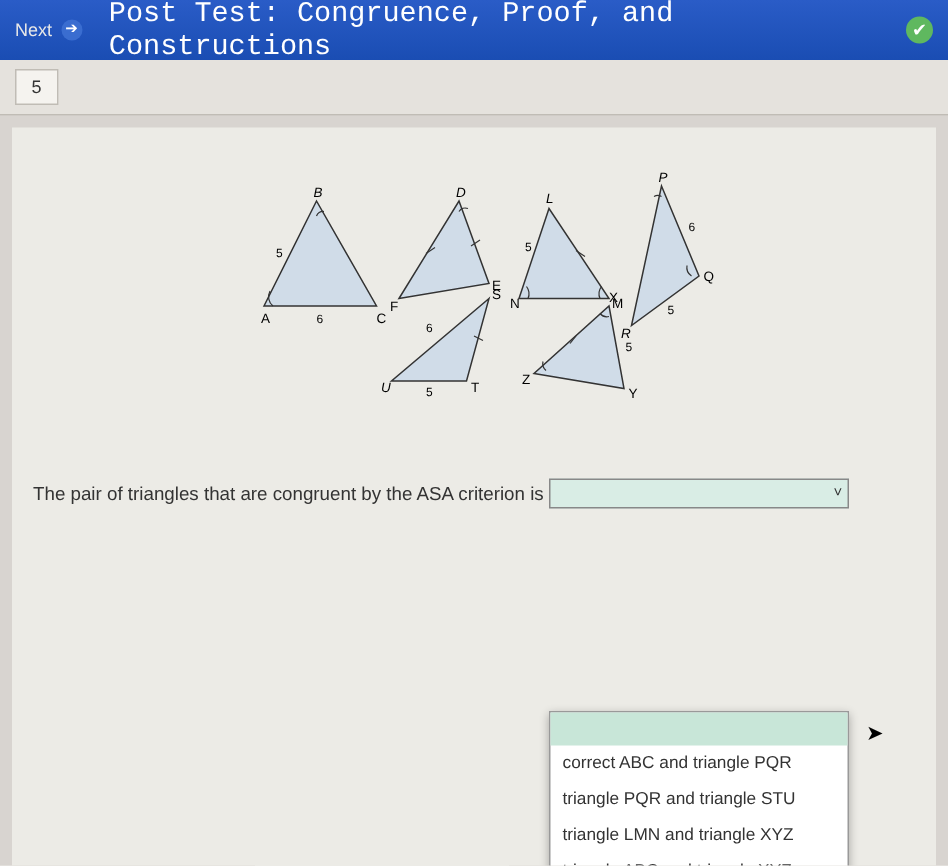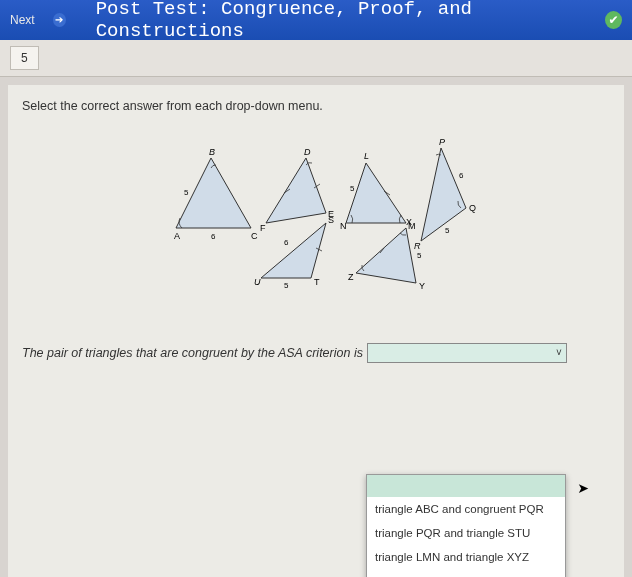--- a/index.html
+++ b/index.html
@@ -13,21 +13,20 @@
 }
 .header {
   background: #1a4db3;
   background: linear-gradient(to bottom, #2a5cc7, #1a4db3);
   color: #fff;
   height: 40px;
   display: flex;
   align-items: center;
   padding: 0 10px;
   font-size: 14px;
-  gap: 12px;
 }
 .next-btn {
   color: #e8e8e8;
   font-size: 12px;
   margin-right: 6px;
 }
 .next-icon {
   display: inline-block;
   width: 14px;
   height: 14px;
@@ -87,21 +86,20 @@
   display: flex;
   justify-content: center;
   margin: 10px 0 40px 0;
 }
 .diagram {
   width: 320px;
   height: 170px;
 }
 .sentences {
   margin-top: 10px;
-  font-style: italic;
 }
 .sentence {
   font-size: 12.5px;
   color: #333;
   line-height: 18px;
   display: flex;
   align-items: center;
   flex-wrap: wrap;
   gap: 4px;
 }
@@ -164,21 +162,20 @@
   <span class="header-title">Post Test: Congruence, Proof, and Constructions</span>
   <span class="header-check">✔</span>
 </div>
 
 <div class="content">
   <div class="qnum-bar">
     <span class="qnum">5</span>
   </div>
 
   <div class="main">
-    <div class="instruction">Select the correct answer from each drop-down menu.</div>
 
     <div class="diagram-wrap">
       <svg class="diagram" viewBox="0 0 320 170">
 
         <polygon points="20,95 55,25 95,95" fill="#d0dce8" stroke="#333" stroke-width="1"></polygon>
         <text x="18" y="106" font-size="9">A</text>
         <text x="53" y="22" font-size="9" font-style="italic">B</text>
         <text x="95" y="106" font-size="9">C</text>
         <text x="55" y="106" font-size="8">6</text>
         <text x="28" y="62" font-size="8">5</text>
@@ -235,21 +232,21 @@
         <span>The pair of triangles that are congruent by the ASA criterion is</span>
         <span class="dropdown-open"></span>
       </div>
       <div class="sentence">
         <span class="dropdown-closed-placeholder"></span>
       </div>
     </div>
 
     <div class="dropdown-list">
       <div class="hl"></div>
-      <div class="opt">triangle ABC and congruent PQR</div>
+      <div class="opt">correct ABC and triangle PQR</div>
       <div class="opt">triangle PQR and triangle STU</div>
       <div class="opt">triangle LMN and triangle XYZ</div>
       <div class="opt">triangle ABC and triangle XYZ</div>
     </div>
 
     <div class="cursor">➤</div>
   </div>
 </div>
 
 </body></html>

